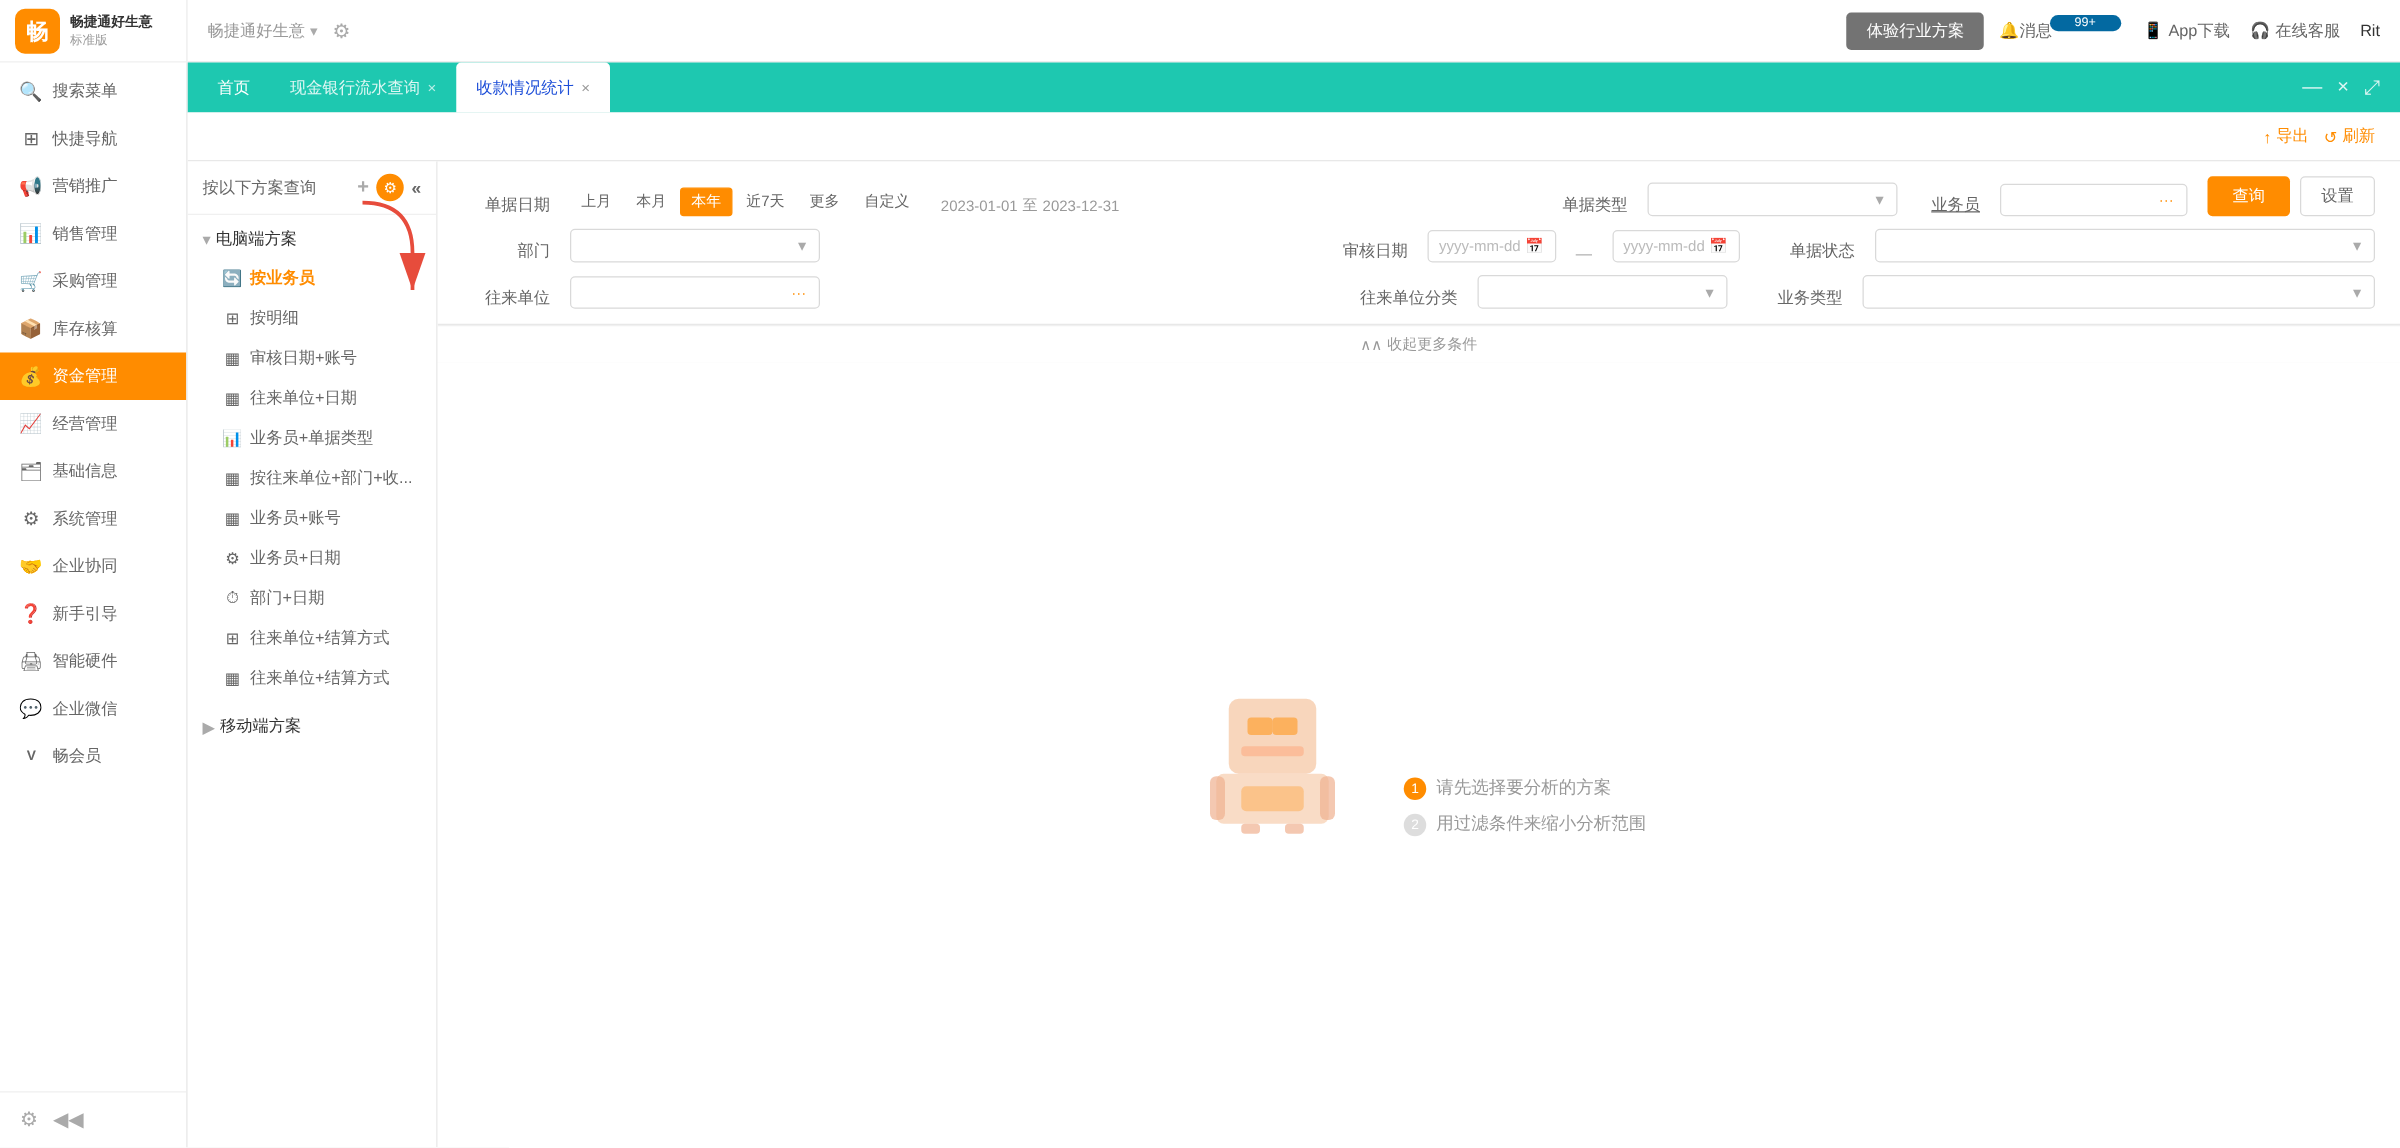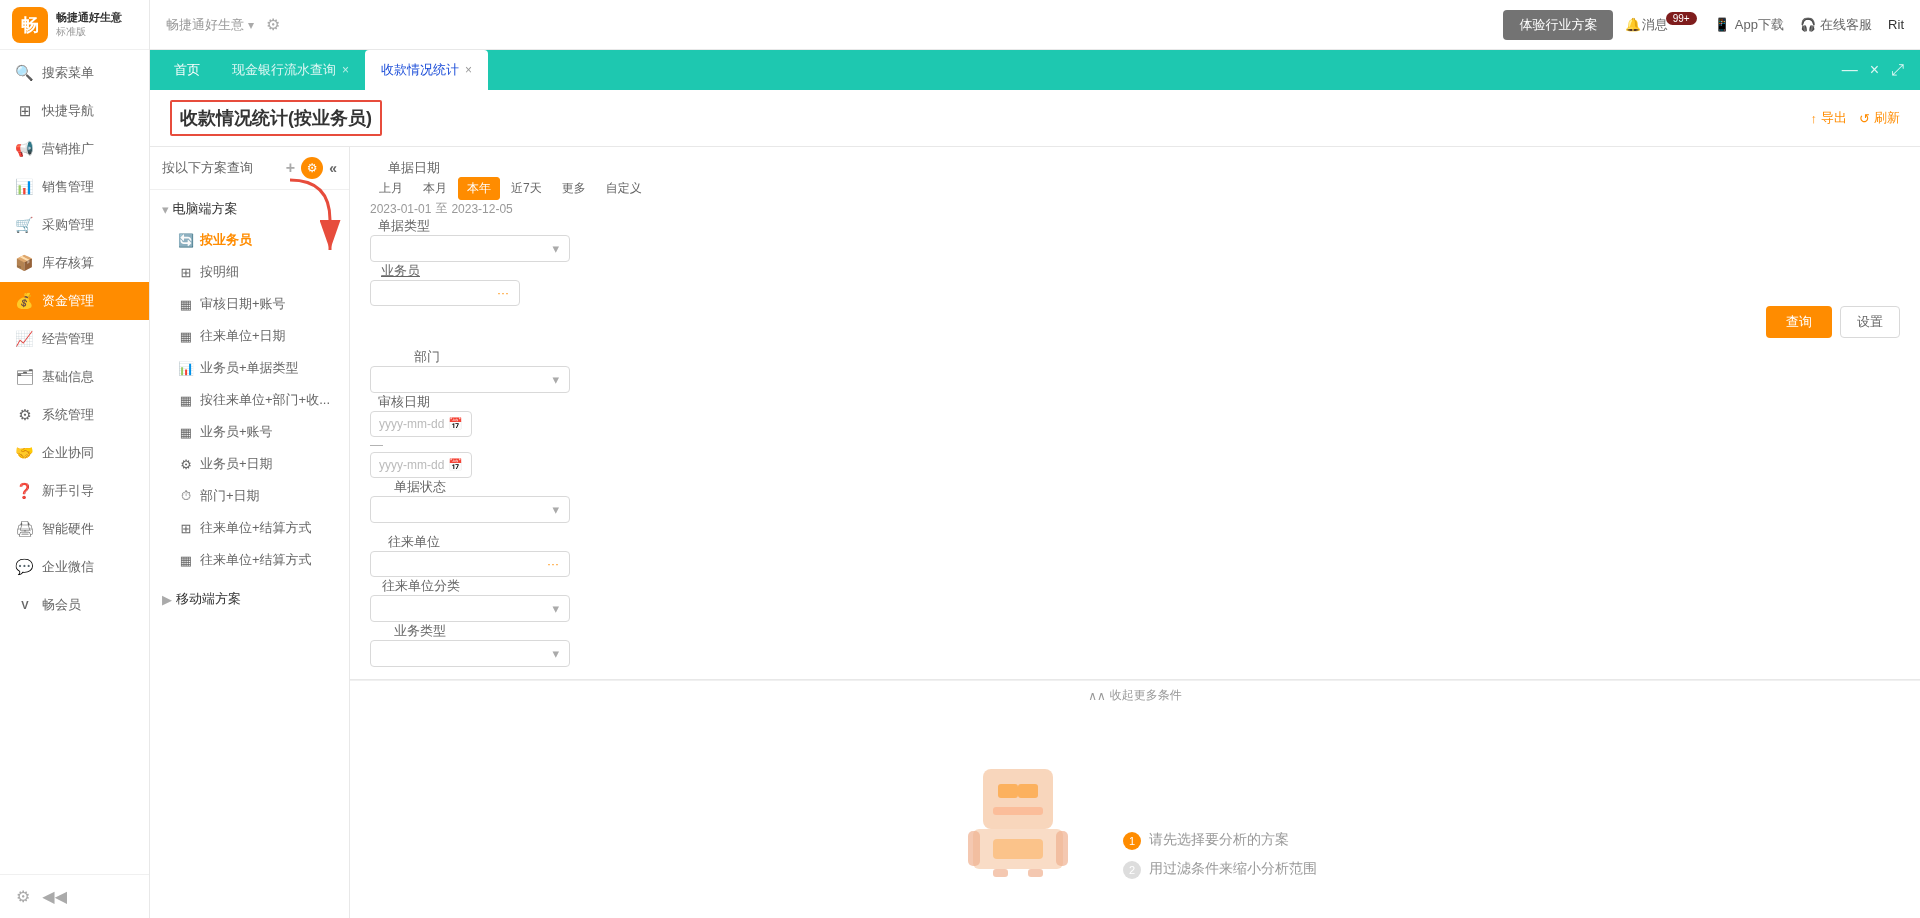--- a/index.html
+++ b/index.html
@@ -53,21 +53,21 @@
     .scheme-group-header { display: flex; align-items: center; padding: 6px 12px; cursor: pointer; color: #333; font-size: 13px; gap: 4px; }
     .scheme-item { display: flex; align-items: center; padding: 7px 12px 7px 28px; cursor: pointer; color: #666; font-size: 13px; gap: 6px; }
     .scheme-item.active { color: #ff8c00; font-weight: bold; }
     .scheme-item-icon { width: 16px; height: 16px; display: flex; align-items: center; justify-content: center; font-size: 13px; flex-shrink: 0; }
 
     
     .right-panel { flex: 1; display: flex; flex-direction: column; overflow: hidden; }
 
     
     .filter-area { background: #fff; padding: 12px 20px; border-bottom: 1px solid #e8e8e8; }
-    .filter-row { display: flex; align-items: flex-start; margin-bottom: 10px; flex-direction: column; }
+    .filter-row { display: flex; align-items: flex-end; gap: 16px; margin-bottom: 10px; }
     .filter-row:last-child { margin-bottom: 0; }
     .filter-label { color: #666; font-size: 13px; width: 70px; text-align: right; flex-shrink: 0; }
     .date-shortcuts { display: flex; gap: 2px; align-items: center; }
     .date-shortcut { padding: 2px 8px; border-radius: 3px; cursor: pointer; font-size: 12px; color: #666; border: 1px solid transparent; }
     .date-shortcut.active { background: #ff8c00; color: #fff; border-color: #ff8c00; }
     .date-range { display: flex; align-items: center; gap: 4px; color: #999; font-size: 12px; }
     .select-box { border: 1px solid #d9d9d9; border-radius: 4px; padding: 5px 10px; color: #999; font-size: 13px; display: flex; align-items: center; gap: 4px; cursor: pointer; min-width: 120px; }
     .select-box-wide { min-width: 200px; }
     .date-input { border: 1px solid #d9d9d9; border-radius: 4px; padding: 5px 8px; color: #999; font-size: 12px; display: flex; align-items: center; gap: 4px; cursor: pointer; }
     .more-btn { color: #ff8c00; cursor: pointer; font-size: 12px; }
@@ -171,21 +171,21 @@
       <span style="color:#999;font-size:13px;">畅捷通好生意</span>
       <span style="color:#aaa;font-size:12px;">▾</span>
     </div>
     <span style="color:#aaa;font-size:16px;cursor:pointer;">⚙</span>
     <div class="topbar-spacer"></div>
     <button class="topbar-btn">体验行业方案</button>
     <div class="topbar-actions">
       <span style="display:flex;align-items:center;cursor:pointer;">
         <span>🔔</span>
         <span style="font-size:13px;color:#666;">消息</span>
-        <span style="background:#7f1d1d;color:#fff;border-radius:10px;font-size:10px;padding:1px 7px;position:relative;top:-6px;left:-2px;">99+</span>
+        <span style="background:#0369a1;color:#fff;border-radius:10px;font-size:10px;padding:1px 20px;position:relative;top:-6px;left:-2px;">99+</span>
       </span>
       <span style="display:flex;align-items:center;gap:4px;cursor:pointer;">
         <span>📱</span>
         <span>App下载</span>
       </span>
       <span style="display:flex;align-items:center;gap:4px;cursor:pointer;">
         <span>🎧</span>
         <span>在线客服</span>
       </span>
       <span style="cursor:pointer;color:#333;font-size:13px;">Rit</span>
@@ -208,21 +208,20 @@
     <div class="tabbar-controls">
       <span style="cursor:pointer;">—</span>
       <span style="cursor:pointer;">×</span>
       <span style="cursor:pointer;">⤢</span>
     </div>
   </div>
 
   <div class="content">
 
     <div class="page-header">
-      <div class="page-title">收款情况统计(按业务员)</div>
       <div class="page-header-actions">
         <span style="display:flex;align-items:center;gap:4px;cursor:pointer;color:#ff8c00;">
           <span>↑</span>
           <span>导出</span>
         </span>
         <span style="display:flex;align-items:center;gap:4px;cursor:pointer;color:#ff8c00;">
           <span>↺</span>
           <span>刷新</span>
         </span>
       </div>
@@ -318,21 +317,21 @@
               <span class="date-shortcut">上月</span>
               <span class="date-shortcut">本月</span>
               <span class="date-shortcut active">本年</span>
               <span class="date-shortcut">近7天</span>
               <span class="date-shortcut">更多</span>
               <span class="date-shortcut">自定义</span>
             </div>
             <div class="date-range">
               <span>2023-01-01</span>
               <span>至</span>
-              <span>2023-12-05</span>
+              <span>2023-12-31</span>
             </div>
             <div style="flex:1;"></div>
             <span class="filter-label" style="width:60px;">单据类型</span>
             <div class="select-box select-box-wide">
               <span style="flex:1;"></span>
               <span style="color:#aaa;">▾</span>
             </div>
             <span class="filter-label" style="width:50px;text-decoration:underline;">业务员</span>
             <div class="select-box" style="min-width:150px;">
               <span style="flex:1;"></span>

